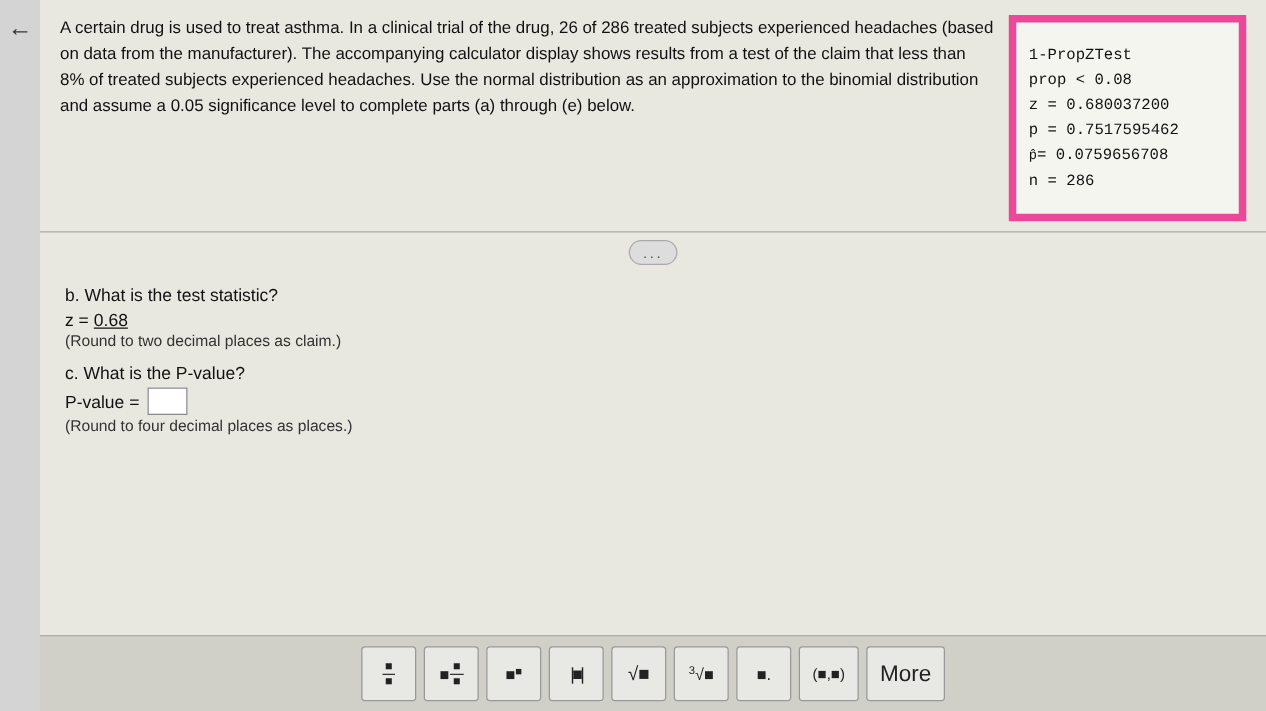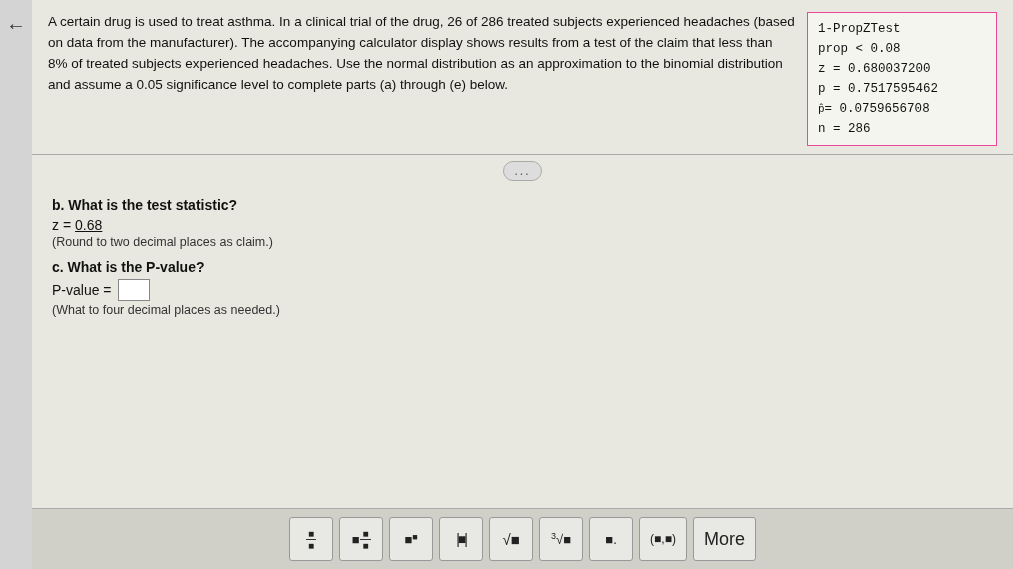--- a/index.html
+++ b/index.html
@@ -43,22 +43,22 @@
       flex: 1;
       font-size: 13.5px;
       line-height: 1.55;
       color: #111;
     }
 
     .calculator-box {
       width: 190px;
       min-width: 190px;
       background: #f5f5f0;
-      border: 1px solid #ec4899;
-      padding: 6px 10px;
+      border: 6px solid #ec4899;
+      padding: 16px 10px;
       font-size: 12.5px;
       font-family: 'Courier New', monospace;
       color: #111;
       line-height: 1.6;
     }
 
     .divider {
       height: 1px;
       background: #aaa;
       margin: 0 0 0 0;
@@ -85,21 +85,21 @@
       padding: 10px 20px 8px 20px;
       flex: 1;
       background: #e8e8e0;
     }
 
     .question-b {
       margin-bottom: 6px;
     }
 
     .question-label {
-      font-weight: bold;
+      font-weight: normal;
       font-size: 14px;
       color: #111;
       margin-bottom: 4px;
     }
 
     .answer-line {
       font-size: 14px;
       color: #111;
       margin-bottom: 2px;
       display: flex;
@@ -245,21 +245,21 @@
       </div>
       <div class="note-text">(Round to two decimal places as claim.)</div>
     </div>
 
     <div class="question-c">
       <div class="question-label">c. What is the P-value?</div>
       <div class="answer-line">
         <span>P-value =</span>
         <span class="input-box"></span>
       </div>
-      <div class="note-text">(What to four decimal places as needed.)</div>
+      <div class="note-text">(Round to four decimal places as places.)</div>
     </div>
   </div>
 
   <div class="toolbar">
 
     <button class="tool-btn" title="Fraction">
       <span class="frac-symbol">
         <span class="top">■</span>
         <span class="bot">■</span>
       </span>

